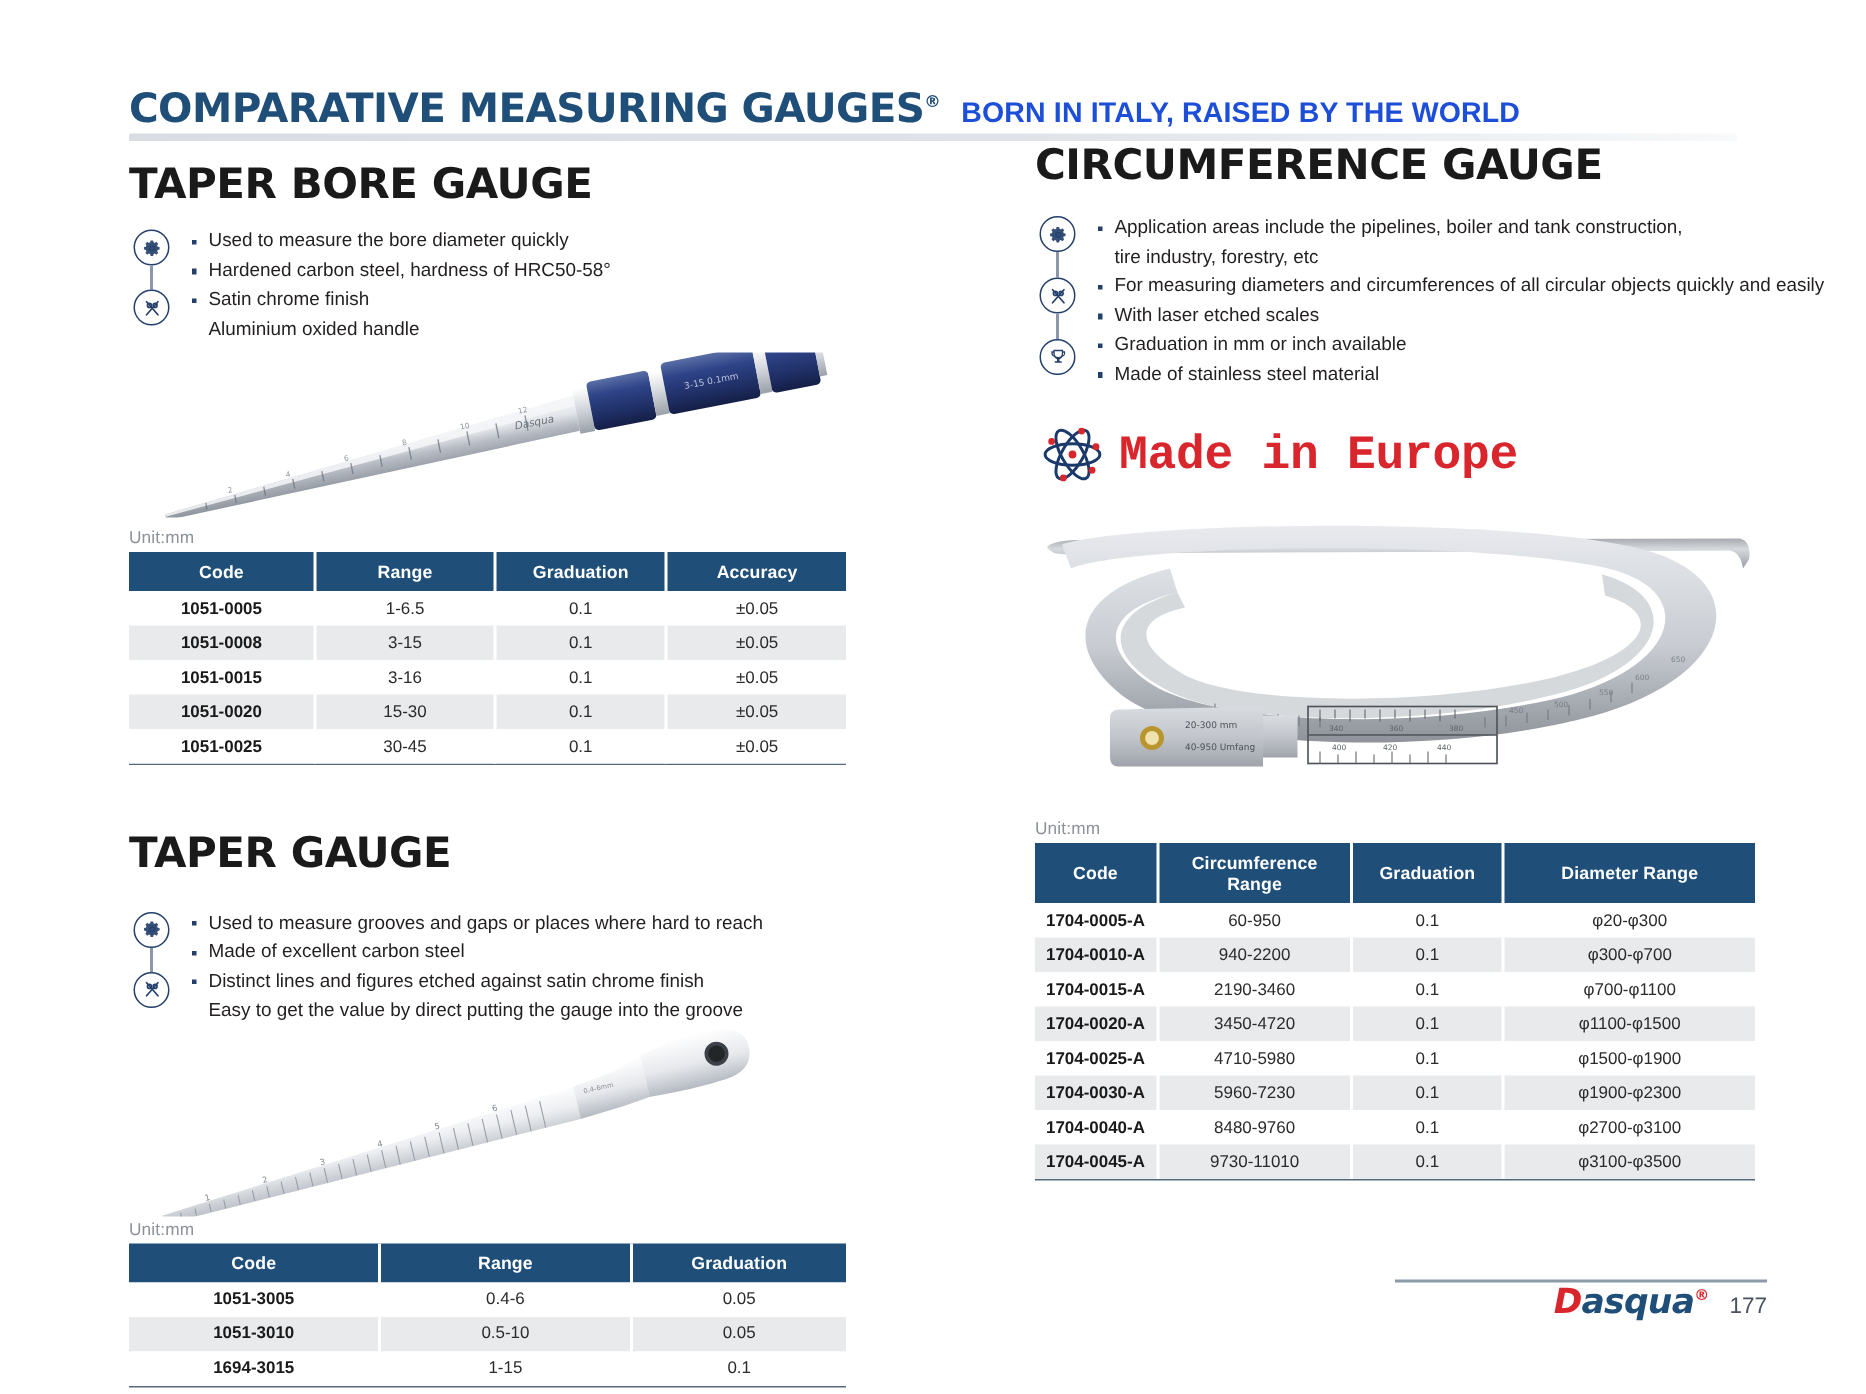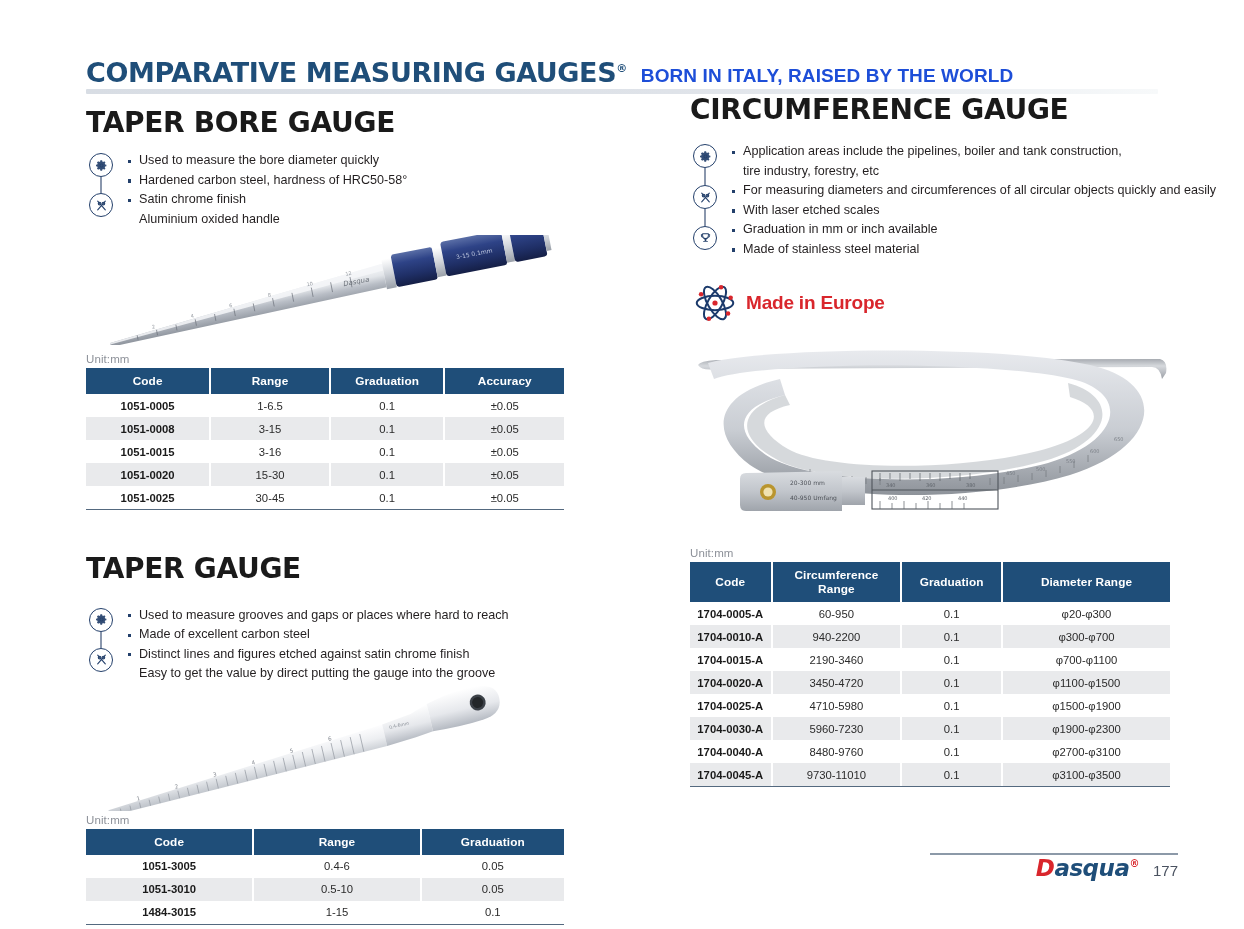--- a/index.html
+++ b/index.html
@@ -214,24 +214,24 @@
   table.spec tbody tr:nth-child(odd) { background: #ffffff; }
   .table-wrap { border-bottom: 1.6px solid #54697f; }
 
   
   .made-in-europe {
     display: flex;
     align-items: center;
     gap: 10px;
   }
   .mie-text {
-    font-size: 19px;
+    font-size: 32px;
     font-weight: bold;
     color: #d9262c;
-    font-family: Liberation Sans, sans-serif;
+    font-family: Liberation Mono, monospace;
     letter-spacing: -0.2px;
   }
 
   
   .footer {
     position: absolute;
     right: 66px;
     bottom: 48px;
     display: flex;
     align-items: baseline;
@@ -526,21 +526,21 @@
           <td class="code">1051-3005</td>
           <td>0.4-6</td>
           <td>0.05</td>
         </tr>
         <tr>
           <td class="code">1051-3010</td>
           <td>0.5-10</td>
           <td>0.05</td>
         </tr>
         <tr>
-          <td class="code">1484-3015</td>
+          <td class="code">1694-3015</td>
           <td>1-15</td>
           <td>0.1</td>
         </tr>
       </tbody>
     </table>
   </div>
 
 </div>
 
 <div class="col-right">

